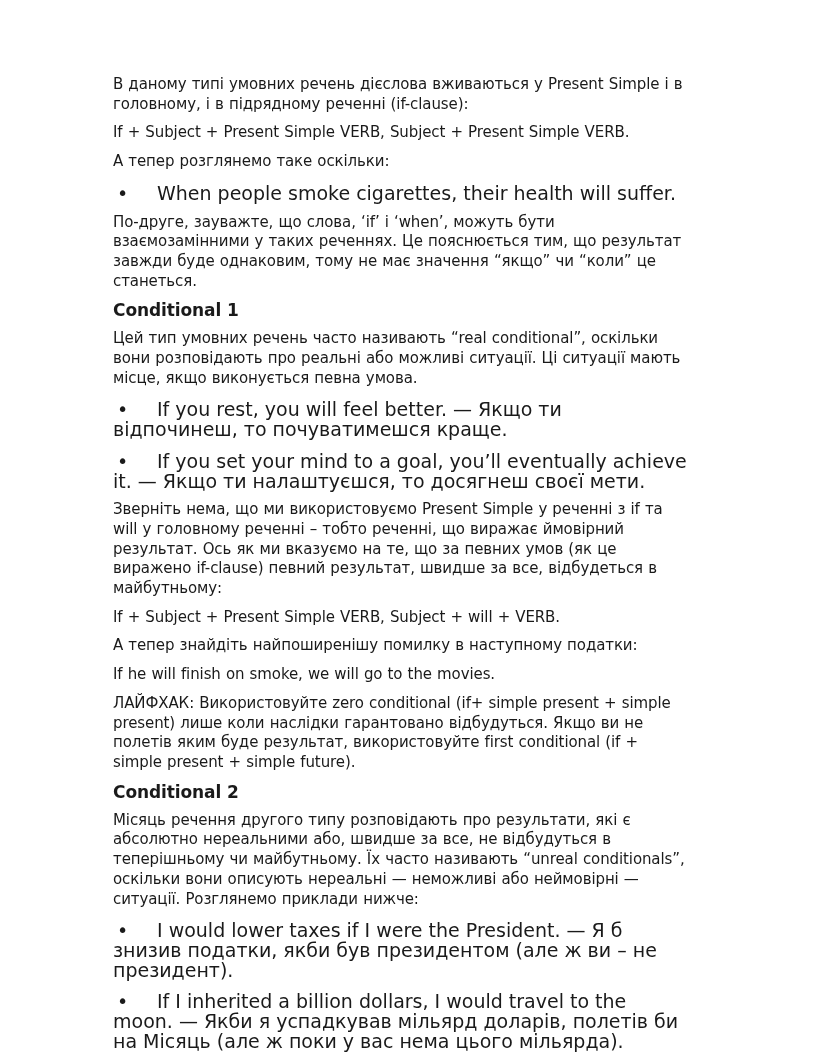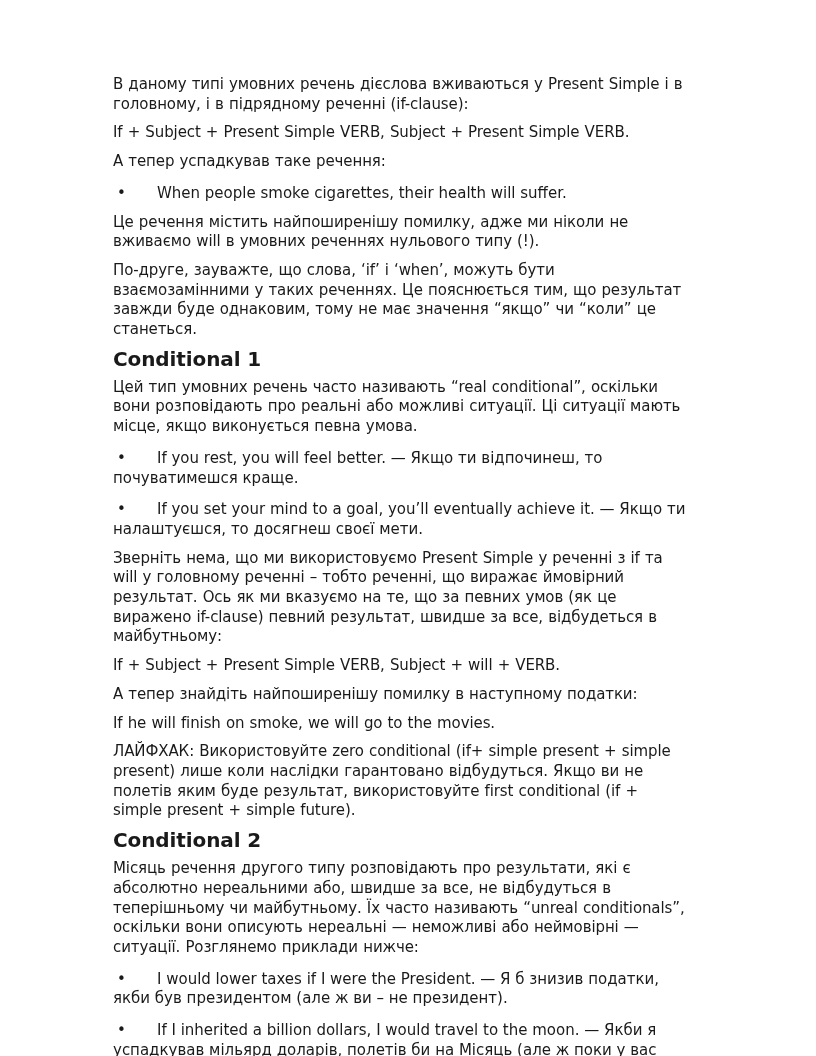--- a/index.html
+++ b/index.html
@@ -24,51 +24,50 @@
   .para {
     margin: 0 0 9px 0;
     font-size: 15px;
     line-height: 19.7px;
     font-weight: 400;
     letter-spacing: -0.1px;
     word-spacing: 0.5px;
   }
   .heading {
     margin: 4px 0 9px 0;
-    font-size: 20px;
+    font-size: 17px;
     line-height: 20px;
     font-weight: 700;
     letter-spacing: -0.1px;
   }
   .bullet-para {
     margin: 12px 0 9px 0;
-    font-size: 15px;
+    font-size: 19px;
     line-height: 19.7px;
   }
   .bullet-marker {
     display: inline-block;
     width: 44px;
     padding-left: 4px;
     box-sizing: border-box;
   }
 </style>
 </head>
 <body>
 
 <div class="page">
 
   <p class="para">В даному типі умовних речень дієслова вживаються у Present Simple і в головному, і в підрядному реченні (if-clause):</p>
 
   <p class="para">If + Subject + Present Simple VERB, Subject + Present Simple VERB.</p>
 
-  <p class="para">А тепер успадкував таке речення:</p>
+  <p class="para">А тепер розглянемо таке оскільки:</p>
 
   <p class="bullet-para"><span class="bullet-marker">•</span><span>When people smoke cigarettes, their health will suffer.</span></p>
 
-  <p class="para">Це речення містить найпоширенішу помилку, адже ми ніколи не вживаємо will в умовних реченнях нульового типу (!).</p>
 
   <p class="para">По-друге, зауважте, що слова, ‘if’ і ‘when’, можуть бути взаємозамінними у таких реченнях. Це пояснюється тим, що результат завжди буде однаковим, тому не має значення “якщо” чи “коли” це станеться.</p>
 
   <h2 class="heading">Conditional 1</h2>
 
   <p class="para">Цей тип умовних речень часто називають “real conditional”, оскільки вони розповідають про реальні або можливі ситуації. Ці ситуації мають місце, якщо виконується певна умова.</p>
 
   <p class="bullet-para"><span class="bullet-marker">•</span><span>If you rest, you will feel better. — Якщо ти відпочинеш, то почуватимешся краще.</span></p>
 
   <p class="bullet-para"><span class="bullet-marker">•</span><span>If you set your mind to a goal, you’ll eventually achieve it. — Якщо ти налаштуєшся, то досягнеш своєї мети.</span></p>

